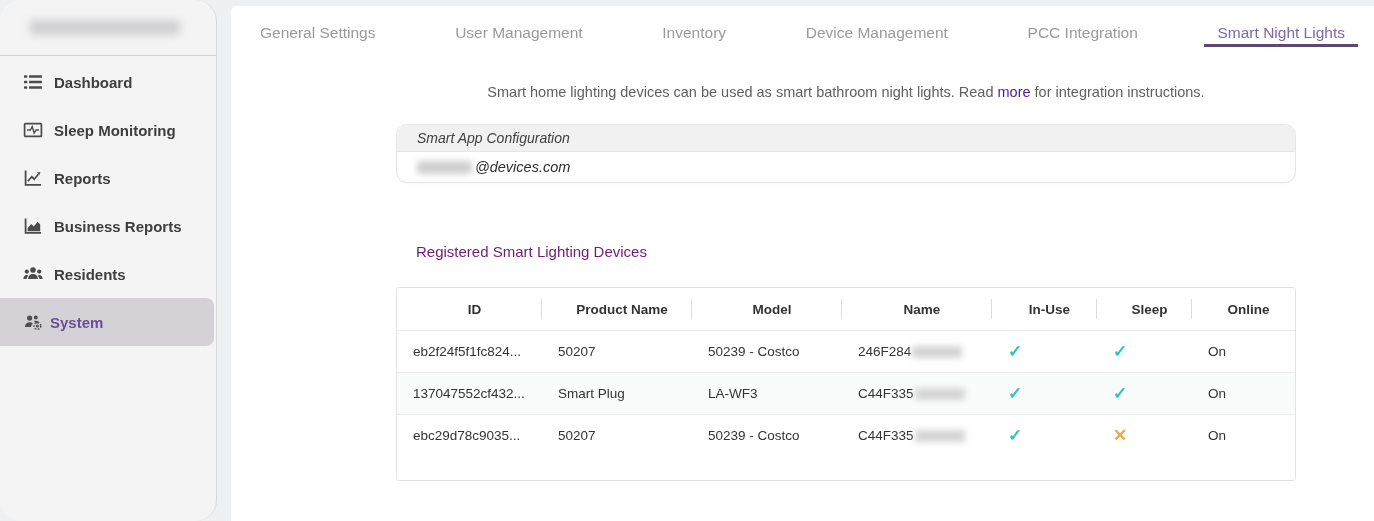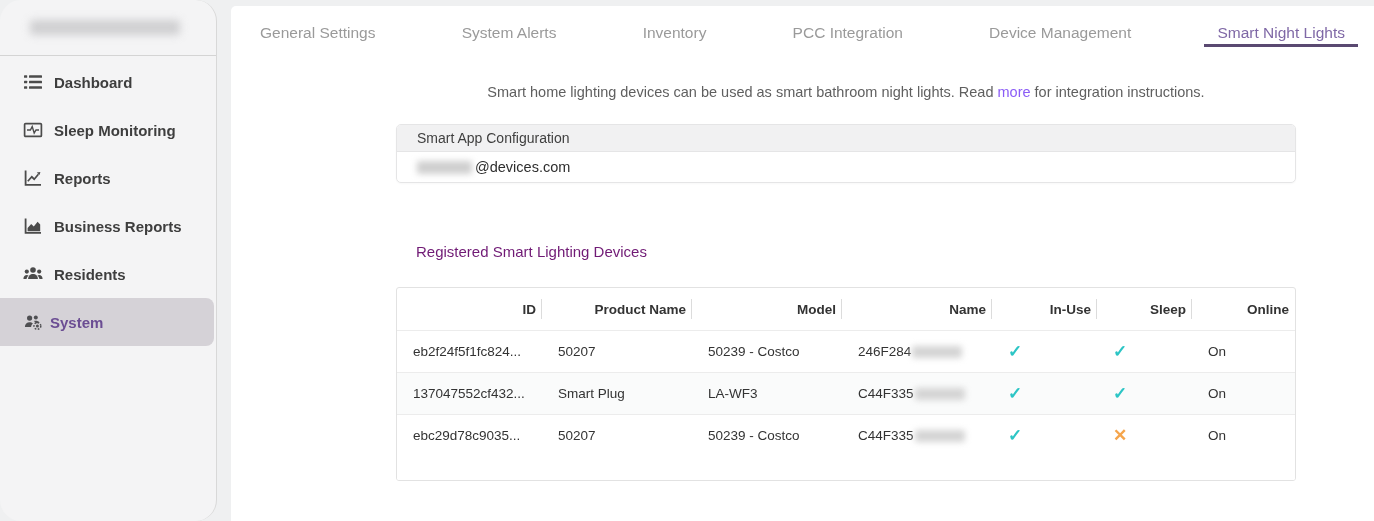--- a/index.html
+++ b/index.html
@@ -57,26 +57,26 @@
     content: ""; position: absolute; left: -11px; right: -11px; bottom: 1px;
     height: 3px; background: #5a4971;
   }
 
   .content-inner { margin-left: 165px; width: 900px; }
 
   .desc {
     margin-top: 24px; text-align: center;
     color: #5f5f5f; font-size: 14.5px;
   }
-  .desc a { color: #8b5cf6; text-decoration: none; cursor: pointer; }
+  .desc a { color: #4c1d95; text-decoration: none; cursor: pointer; }
 
   
   .config-box {
-    margin-top: 24px; border: 1px solid #e5e5e6; border-radius: 5px;
-    overflow: hidden; background: #fff; box-shadow: 0 1px 2px rgba(0,0,0,.03);
+    margin-top: 24px; border: 1px solid #e5e5e6; border-radius: 11px;
+    overflow: hidden; background: #fff; box-shadow: 0 1px 2px rgba(0,0,0,.03); font-style: italic;
   }
   .config-header {
     background: #f1f1f2; border-bottom: 1px solid #e5e5e6;
     padding: 5px 20px; font-size: 14px; color: #3f3f3f;
   }
   .config-row {
     display: flex; align-items: center; padding: 7px 20px;
     font-size: 14.5px; color: #2e2e2e;
   }
   .config-label { color: #7b57a5; font-weight: bold; margin-right: 24px; cursor: pointer; }
@@ -87,21 +87,21 @@
   .blur-user { width: 55px; height: 13px; margin-right: 3px; }
 
   
   .devices-heading { margin: 60px 0 0 20px; font-size: 15px; color: #701a75; font-weight: normal; }
   .table-wrap {
     margin-top: 27px; border: 1px solid #e2e2e2; border-radius: 3px;
     background: #fff; overflow: hidden;
   }
   table { width: 100%; border-collapse: collapse; table-layout: fixed; font-size: 13.5px; color: #333; }
   th {
-    text-align: right; font-weight: bold; padding: 14px 6px 13px 16px;
+    text-align: center; font-weight: bold; padding: 14px 6px 13px 16px;
     position: relative; white-space: nowrap;
   }
   th:not(:last-child)::after {
     content: ""; position: absolute; right: 0; top: 11px; bottom: 11px;
     width: 1px; background: #dcdcdc;
   }
   tbody tr { border-top: 1px solid #ececec; }
   tbody tr:nth-child(even) { background: #fafbfb; }
   td { padding: 12px 6px 12px 16px; white-space: nowrap; overflow: hidden; }
   .blur-suffix { width: 50px; height: 12px; background: #d4d4d4; margin-left: 1px; }
@@ -188,24 +188,24 @@
         <span>System</span>
       </div>
     </nav>
   </aside>
 
   <main class="content">
     <div class="panel">
 
       <nav class="tabs">
         <div class="tab">General Settings</div>
-        <div class="tab">System Alerts</div>
+        <div class="tab">User Management</div>
         <div class="tab">Inventory</div>
+        <div class="tab">Device Management</div>
         <div class="tab">PCC Integration</div>
-        <div class="tab">Device Management</div>
         <div class="tab active">Smart Night Lights</div>
       </nav>
 
       <div class="content-inner">
 
         <p class="desc"><span>Smart home lighting devices can be used as smart bathroom night lights. Read </span><a>more</a><span> for integration instructions.</span></p>
 
         <section class="config-box">
           <div class="config-header">Smart App Configuration</div>
           <div class="config-row">

